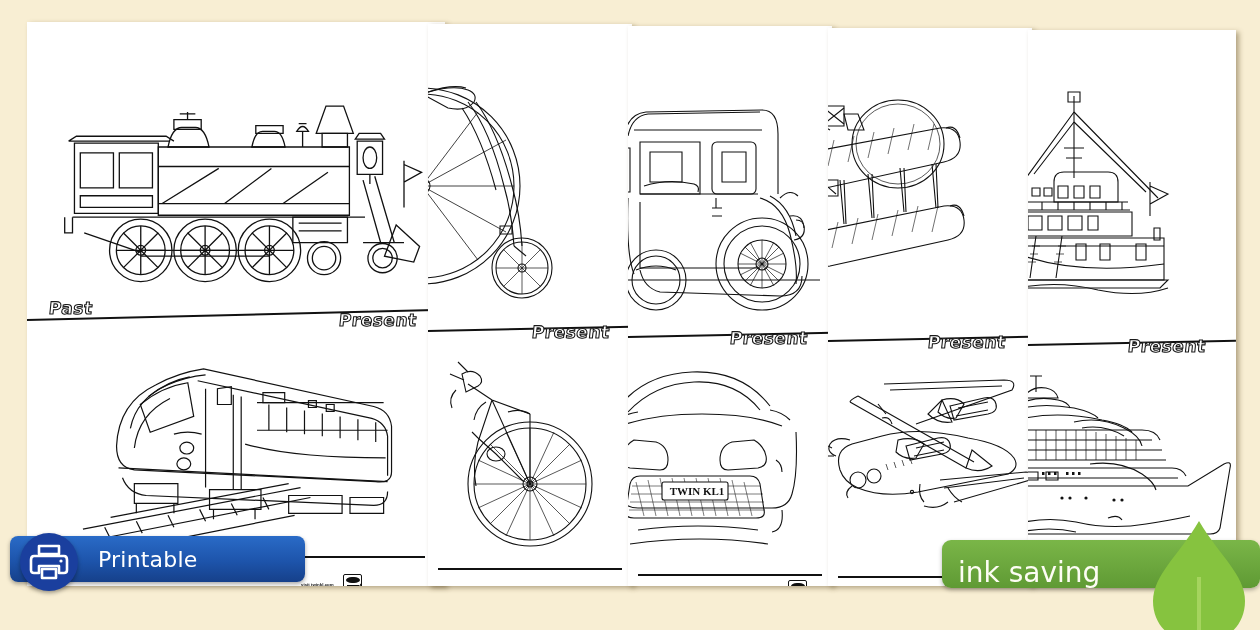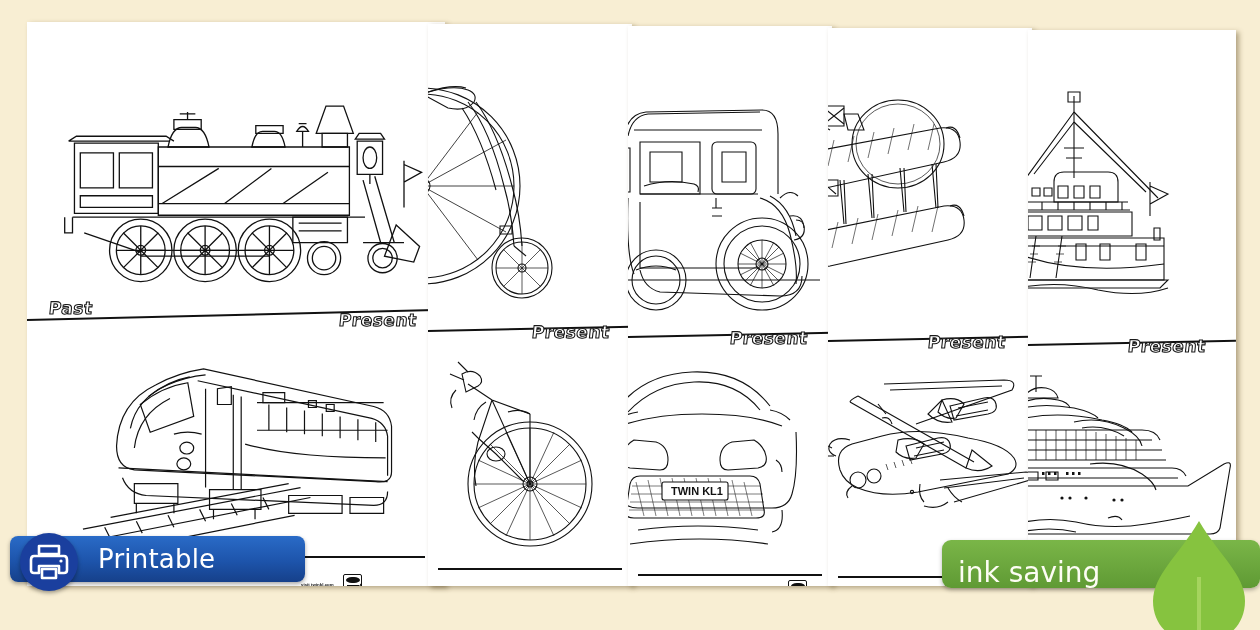--- a/index.html
+++ b/index.html
@@ -58,21 +58,21 @@
     background:linear-gradient(180deg,#2a6bc7 0%,#1d54ab 55%,#16408a 100%);
     box-shadow:0 2px 4px rgba(0,0,0,.35);
   }
   #printable-circle{
     position:absolute;left:10px;top:0;width:58px;height:58px;border-radius:50%;
     background:#1a3f9e;box-shadow:0 2px 4px rgba(0,0,0,.35);
     display:flex;align-items:center;justify-content:center;
   }
   #printable-label{
     position:absolute;left:88px;top:3px;height:46px;display:flex;align-items:center;
-    color:#fff;font-size:26px;font-weight:400;font-family:"DejaVu Sans", sans-serif;
+    color:#fff;font-size:22px;font-weight:400;font-family:"DejaVu Sans", sans-serif;
     letter-spacing:.2px;
   }
 
   
   #eco-badge{position:absolute;left:942px;top:527px;width:320px;height:100px;}
   #eco-pill{
     position:absolute;left:0;top:13px;width:318px;height:48px;border-radius:9px;
     background:linear-gradient(180deg,#7ab648 0%,#6aa53c 60%,#5f9a34 100%);
     box-shadow:0 2px 4px rgba(0,0,0,.3);
   }
@@ -307,21 +307,21 @@
         <g stroke-width="0.55">
           <path d="M22 118 l8 34 M34 116 l8 36 M46 114 l8 38 M58 114 l8 38 M70 114 l8 38 M82 114 l8 38 M94 114 l8 38 M106 114 l8 38 M118 116 l8 36 M130 118 l8 34"></path>
           <path d="M18 122 h128 M17 130 h132 M16 138 h134 M15 146 h136"></path>
         </g>
         <rect x="48" y="118" width="66" height="18" rx="2" fill="#fff"></rect>
         <path d="M2 146 q-2 20 10 22 M168 146 q2 20 -10 22"></path>
         <path d="M24 166 q60 -8 120 0"></path>
         <path d="M16 180 q70 -10 138 0"></path>
         <path d="M8 96 q-6 4 -6 12 M162 96 q6 4 6 12"></path>
       </svg>
-      <div style="position:absolute;left:36px;top:456px;width:66px;height:18px;display:flex;align-items:center;justify-content:center;font-family:Liberation Sans, sans-serif;font-size:11px;font-weight:700;color:#111;">TWIN KL1</div>
+      <div style="position:absolute;left:36px;top:456px;width:66px;height:18px;display:flex;align-items:center;justify-content:center;font-family:Liberation Serif, serif;font-size:11px;font-weight:700;color:#111;">TWIN KL1</div>
 
       <div class="footline" style="left:10px;right:10px;top:548px;"></div>
 
       <div class="tklogo" style="left:160px;top:554px;">
         <div class="blob"></div>
 
       </div>
     </div>
   </div>
 

